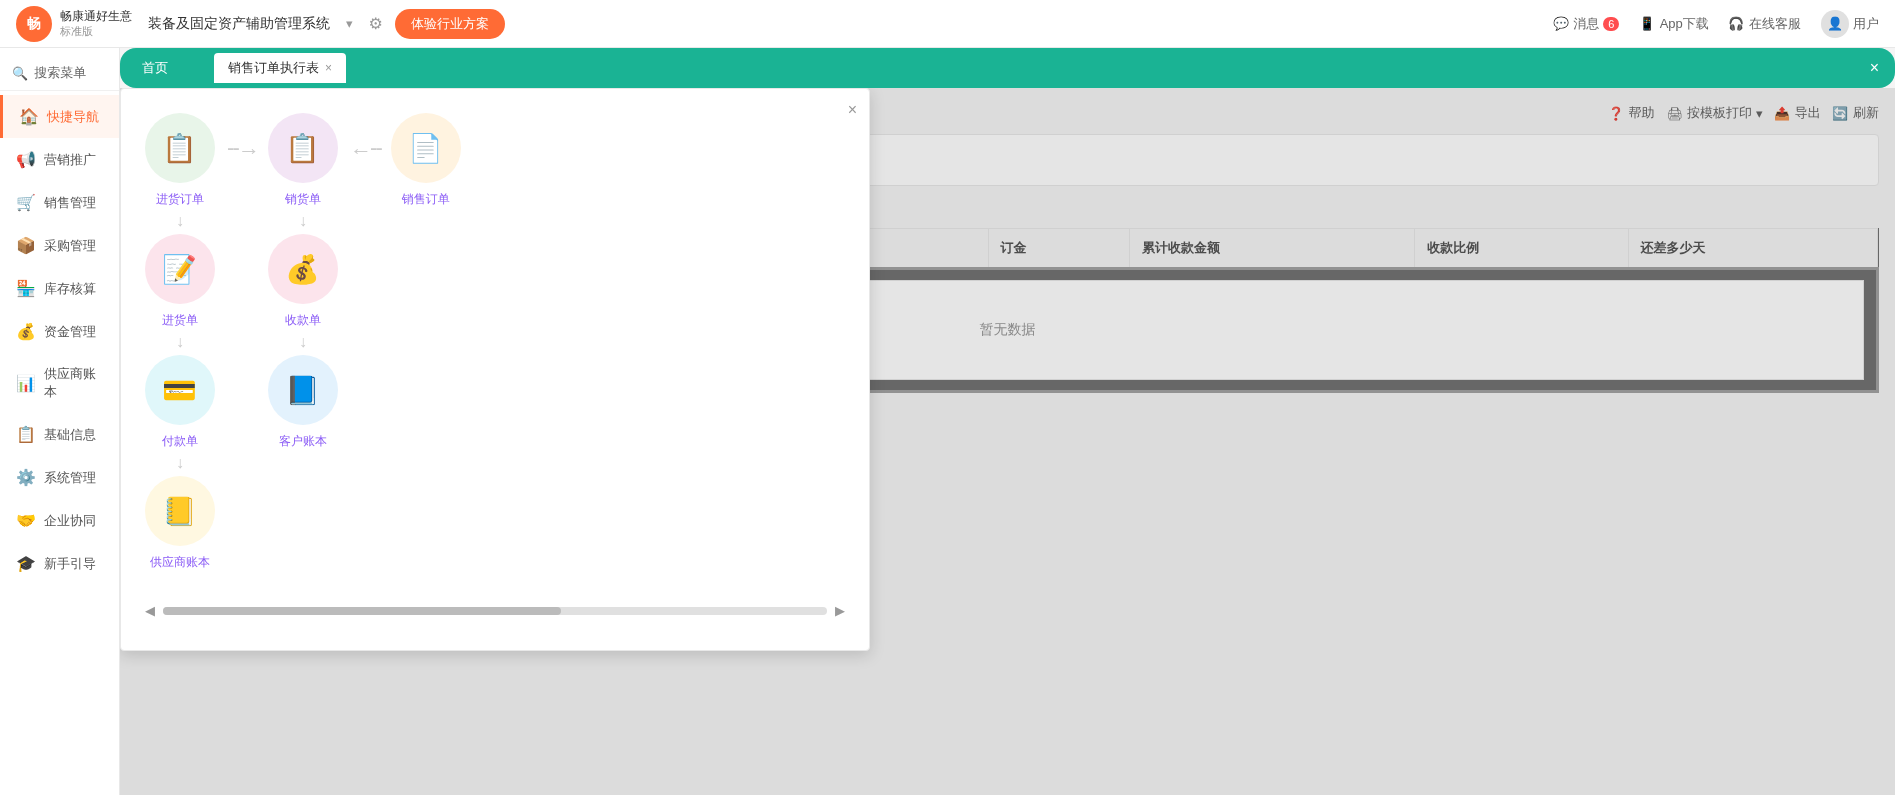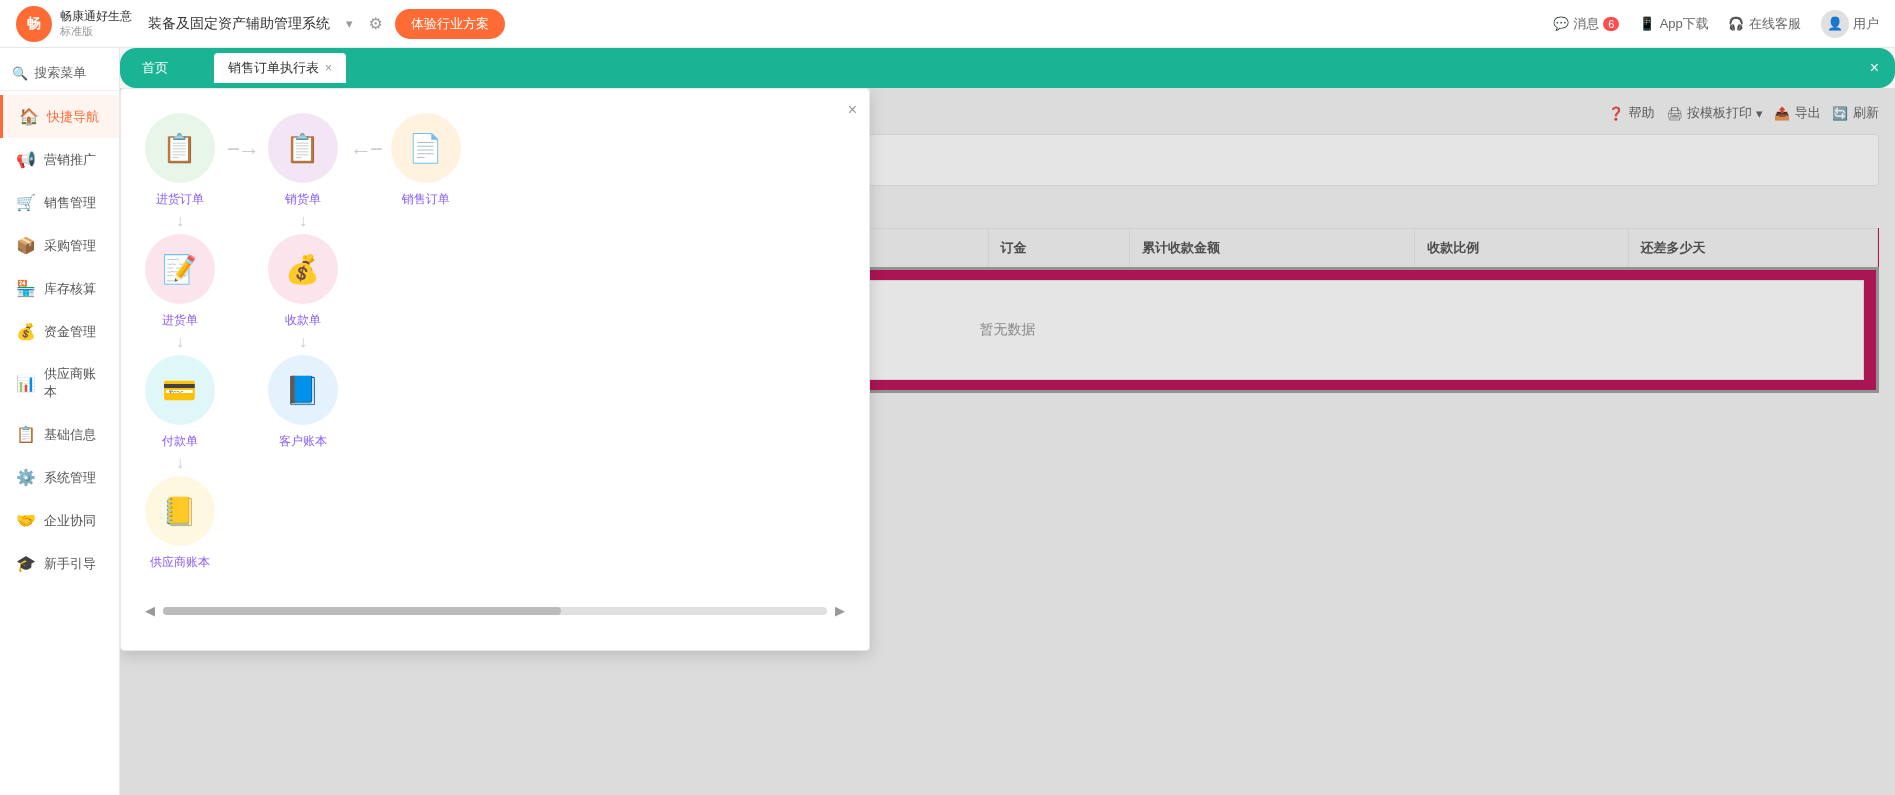--- a/index.html
+++ b/index.html
@@ -50,21 +50,21 @@
     .toolbar { display: flex; align-items: center; justify-content: flex-end; gap: 12px; margin-bottom: 12px; }
     .toolbar-btn { display: flex; align-items: center; gap: 4px; color: #666; cursor: pointer; font-size: 13px; }
 
     
     .filter-row { display: flex; align-items: center; gap: 12px; margin-bottom: 12px; background: #fff; padding: 10px 16px; border: 1px solid #e8e8e8; border-radius: 4px; }
     .filter-input { border: 1px solid #d9d9d9; border-radius: 4px; padding: 4px 8px; width: 160px; font-size: 13px; }
     .filter-select { border: 1px solid #d9d9d9; border-radius: 4px; padding: 4px 8px; font-size: 13px; min-width: 120px; }
     .query-btn { background: #ff6b35; color: white; border: none; border-radius: 4px; padding: 6px 20px; cursor: pointer; font-size: 13px; }
 
     
-    .data-table { width: 100%; border-collapse: collapse; background: #be185d; }
+    .data-table { width: 100%; border-collapse: collapse; background: #737373; }
     .data-table th { background: #f5f5f5; padding: 10px 12px; text-align: left; font-size: 13px; color: #555; border: 1px solid #e8e8e8; white-space: nowrap; }
     .data-table td { padding: 10px 12px; border: 3px solid #a3a3a3; font-size: 13px; color: #333; }
     .no-data { text-align: center; padding: 40px; color: #999; font-size: 14px; background: #fff; border: 1px solid #e8e8e8; }
 
     
     .overlay { position: absolute; top: 0; left: 0; right: 0; bottom: 0; background: rgba(0,0,0,0.1); z-index: 100; }
     .quick-nav-panel {
       position: absolute; top: 0; left: 0; width: 750px; background: #fff;
       border: 1px solid #e8e8e8; border-radius: 4px; z-index: 101;
       padding: 24px; box-shadow: 0 4px 16px rgba(0,0,0,0.15);

